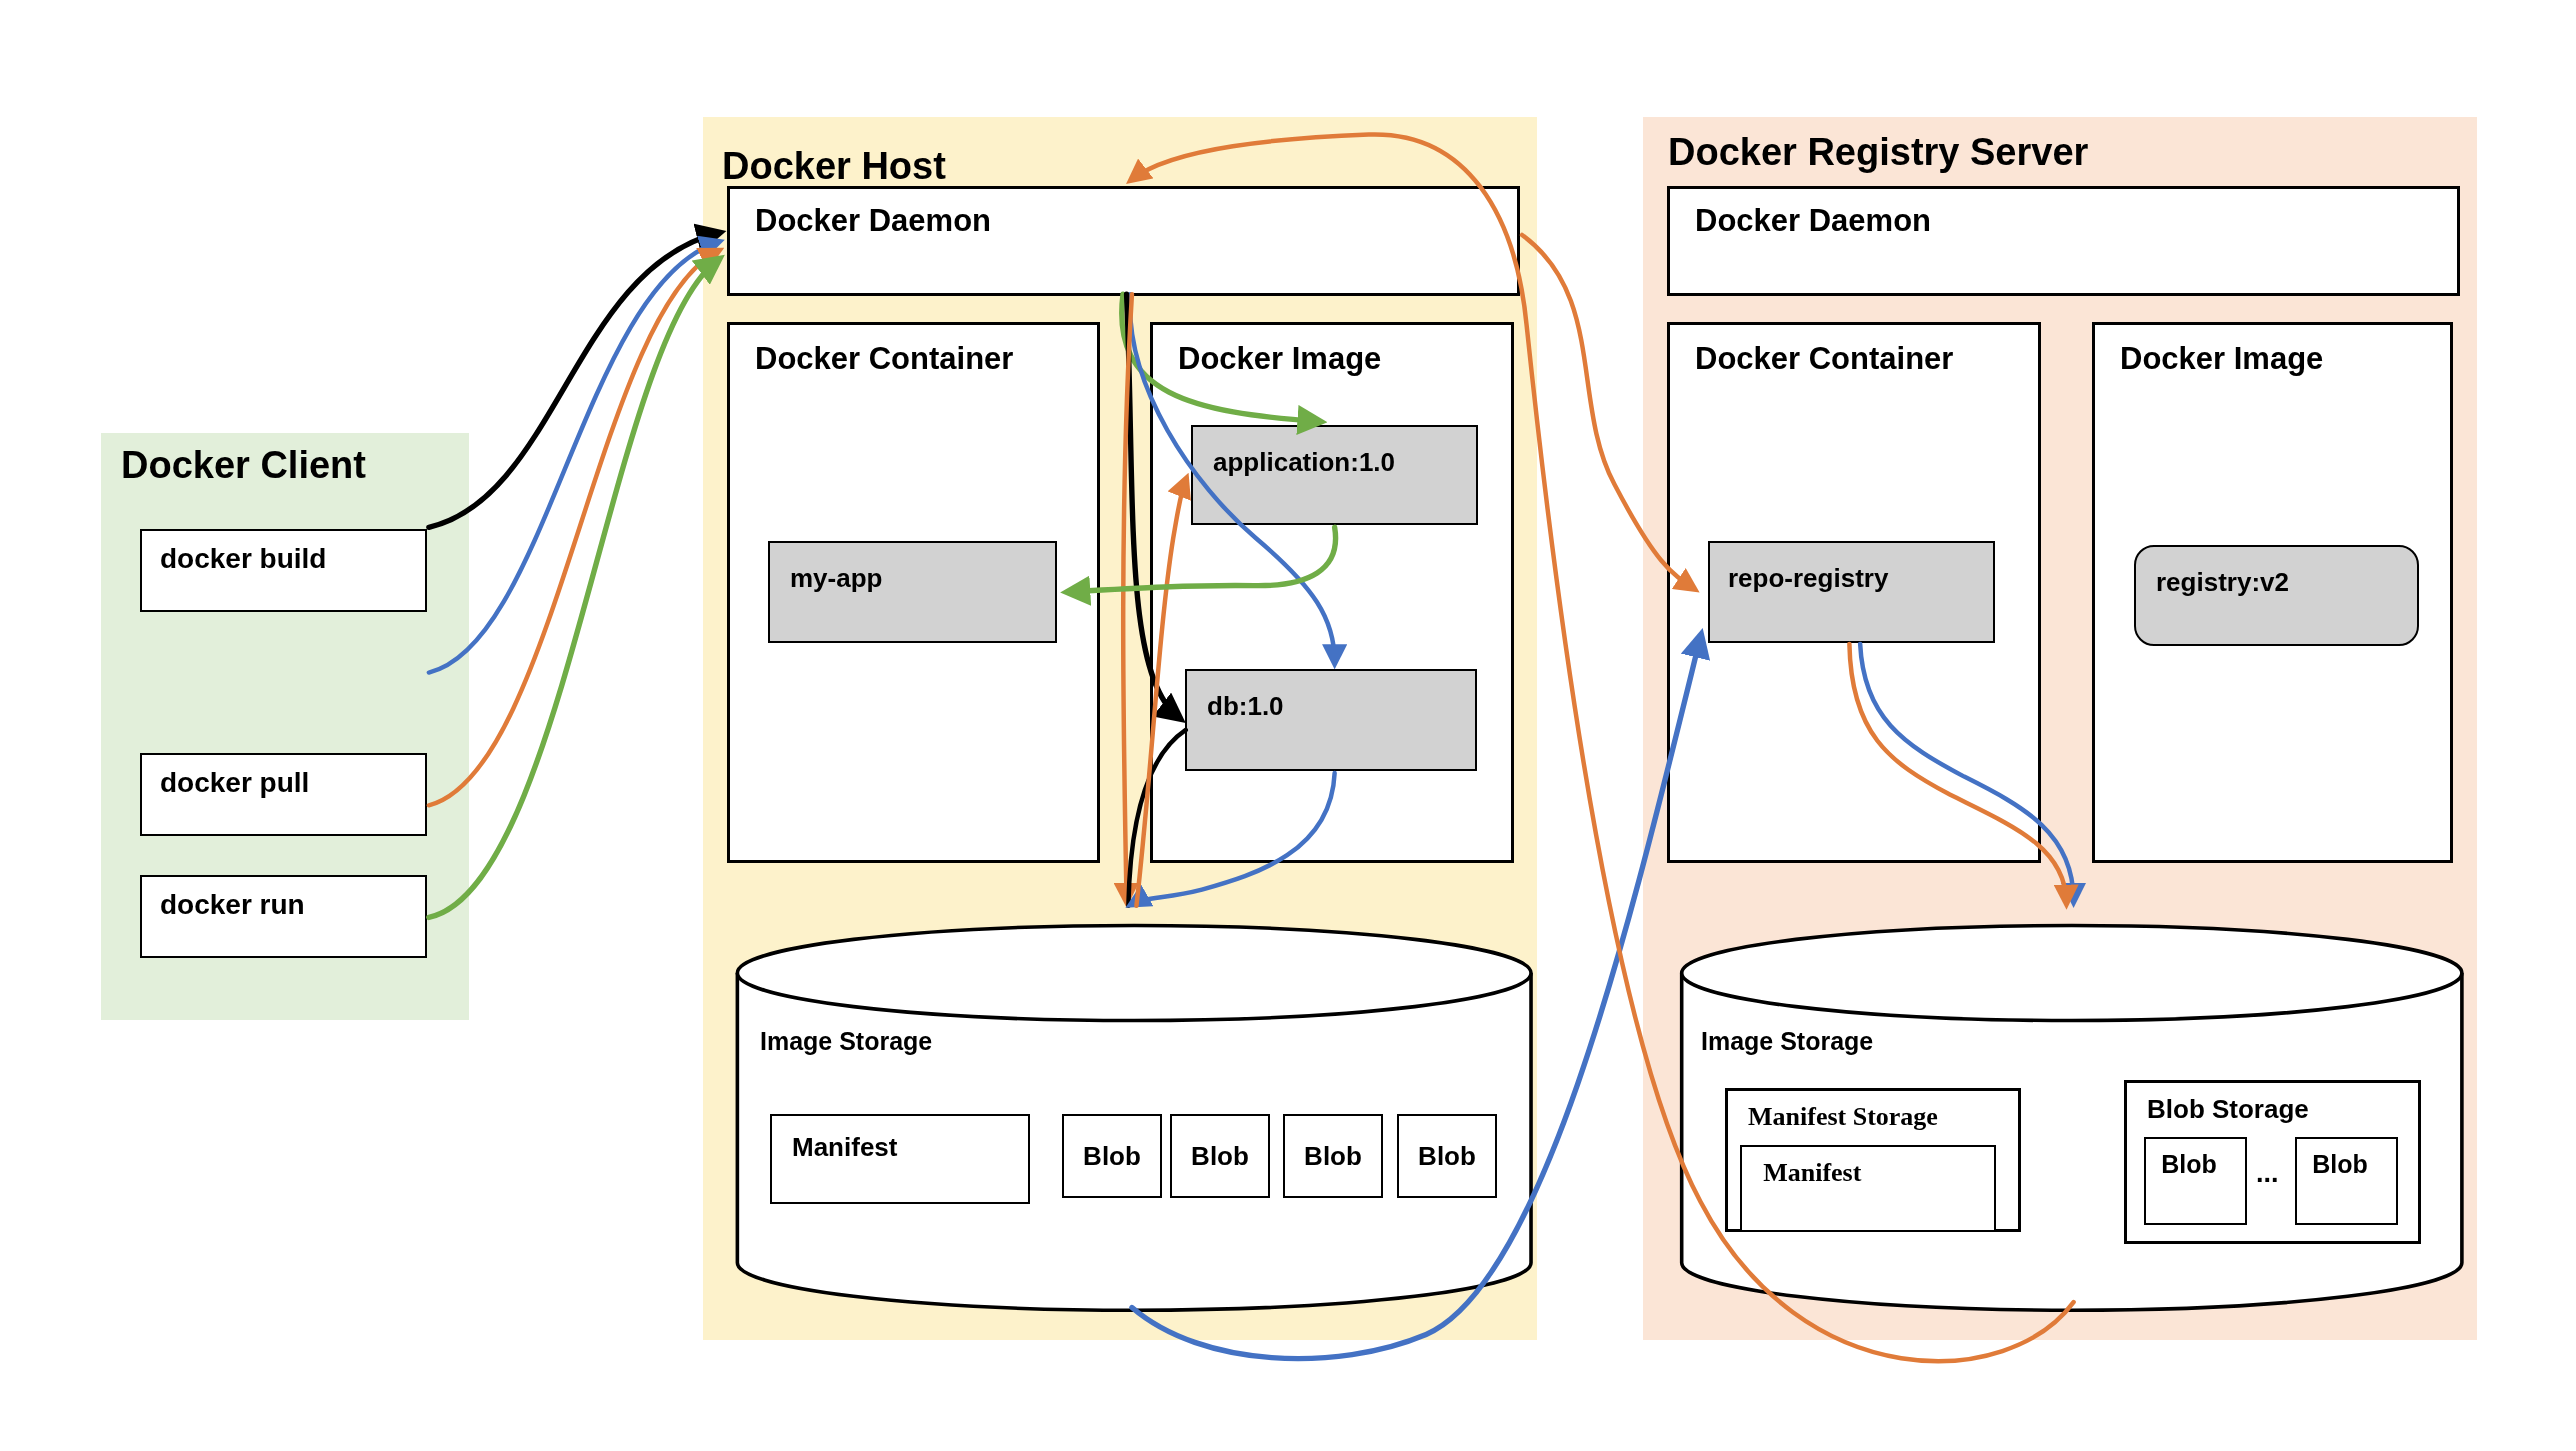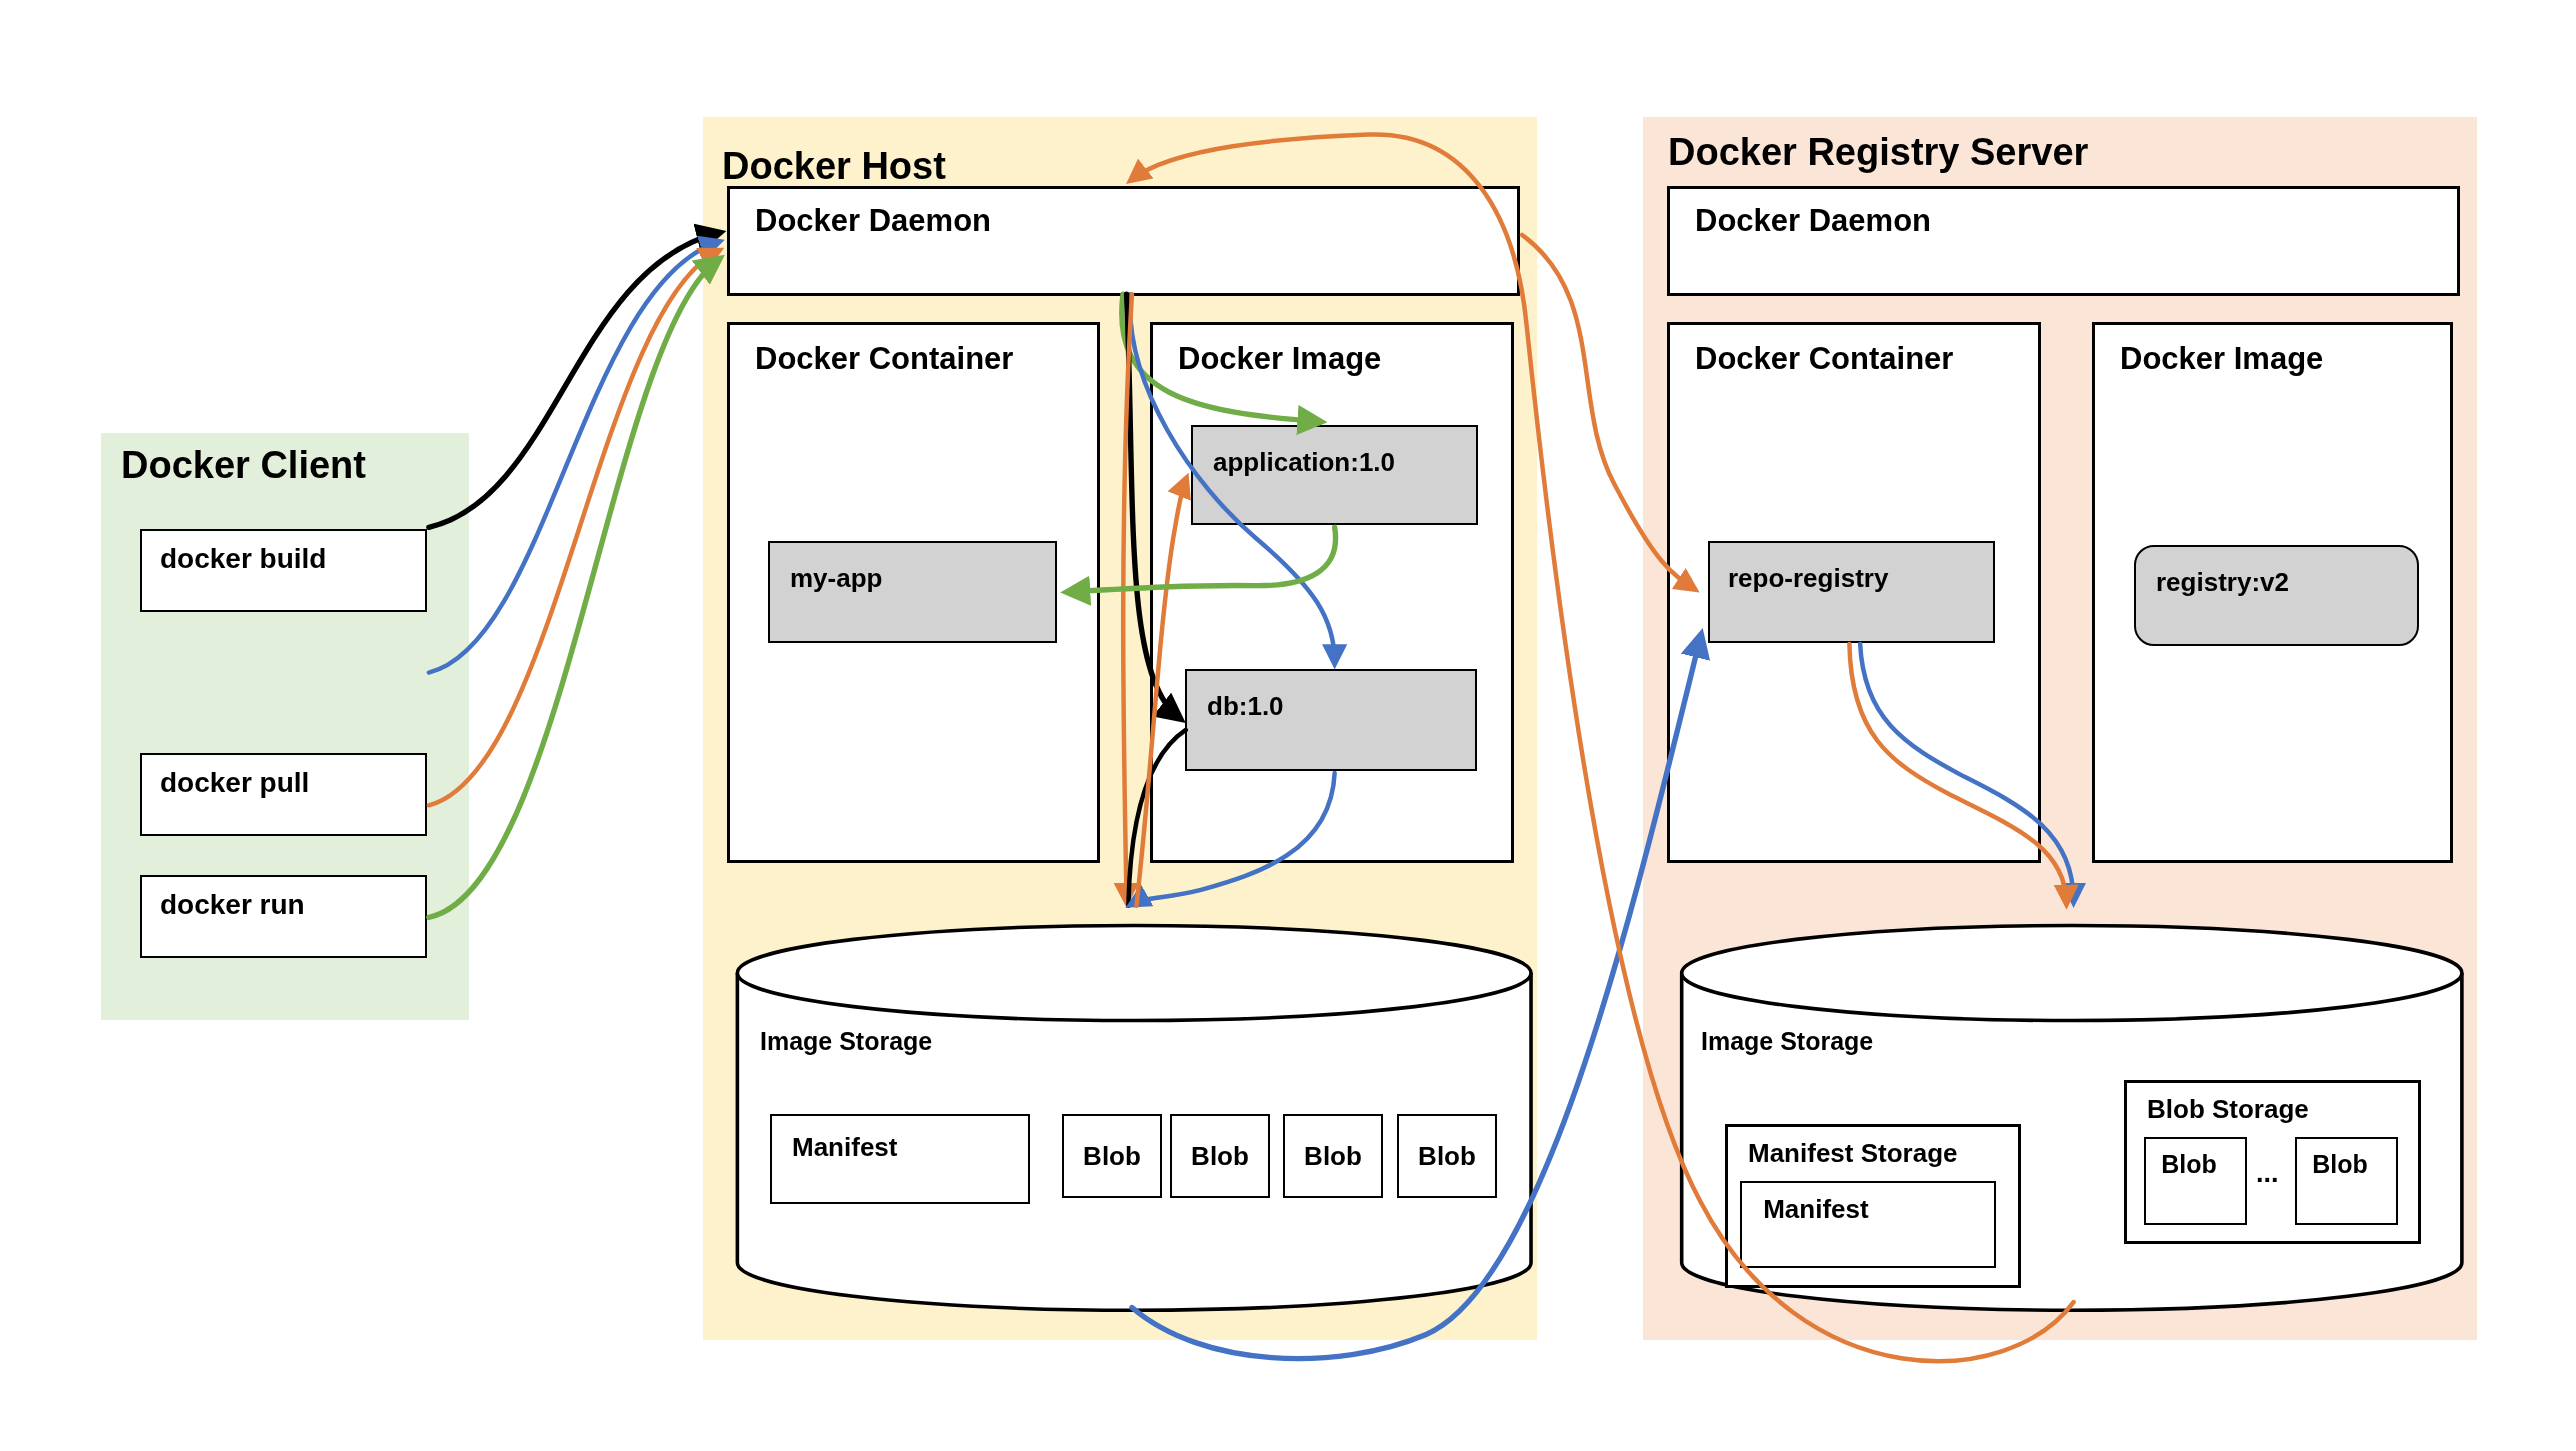--- a/index.html
+++ b/index.html
@@ -112,21 +112,21 @@
 
   <div class="wbox content" style="left:2092px;top:322px;width:361px;height:541px;">
     <div class="hdr" style="top:16px;">Docker Image</div>
     <div class="gbox" style="left:39px;top:220px;width:285px;height:101px;border-radius:20px;">
       <div class="lbl">registry:v2</div>
     </div>
   </div>
 
   <div class="storage-title abs" style="left:1701px;top:1027px;">Image Storage</div>
 
-  <div class="wbox content" style="left:1725px;top:1124px;width:296px;height:164px;">
+  <div class="wbox content" style="left:1725px;top:1088px;width:296px;height:144px;font-family:Liberation Serif, serif;">
     <div class="lbl" style="left:20px;top:10.8px;">Manifest Storage</div>
     <div class="wbox-thin" style="left:11.7px;top:54px;width:256px;height:87px;">
       <div class="lbl" style="left:21.5px;top:10.8px;">Manifest</div>
     </div>
   </div>
 
   <div class="wbox content" style="left:2124px;top:1080px;width:297px;height:164px;">
     <div class="lbl" style="left:20px;top:10.8px;">Blob Storage</div>
     <div class="wbox-thin" style="left:17px;top:54px;width:103px;height:88px;">
       <div class="lbl" style="left:15.2px;top:10.8px;font-size:25px;">Blob</div>

